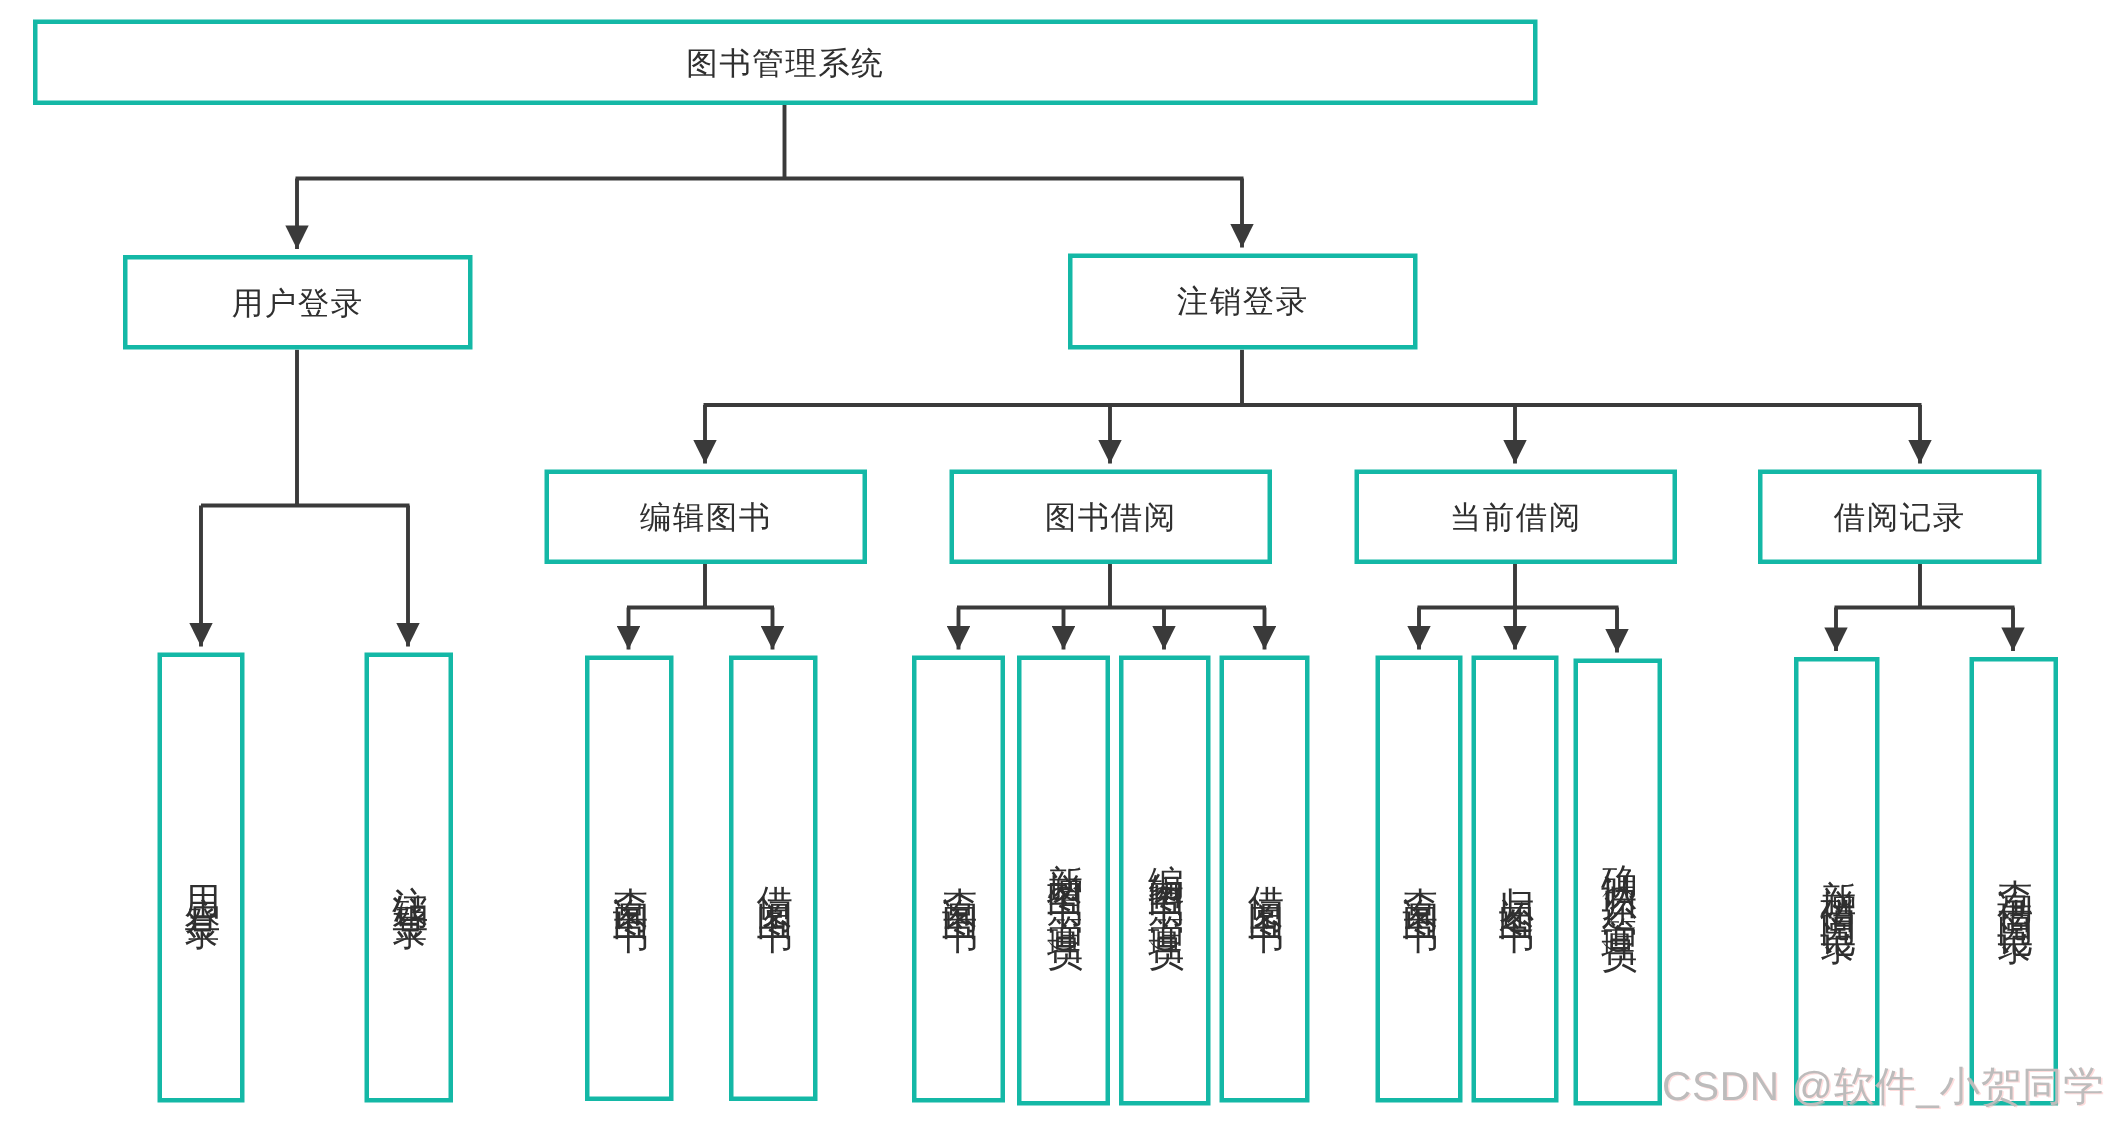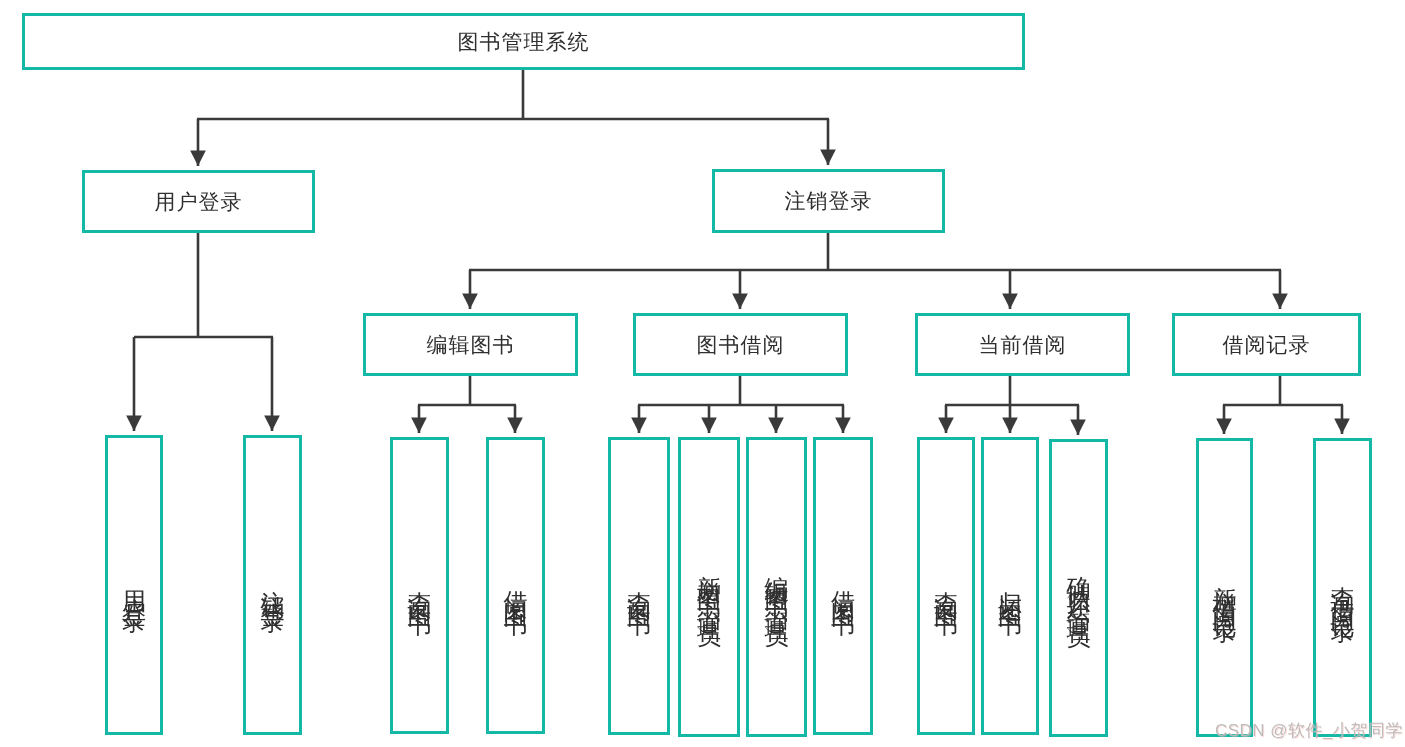--- a/index.html
+++ b/index.html
@@ -16,21 +16,21 @@
     color:#2f2f2f;box-sizing:border-box;
   }
   .hnode{font-size:21px;letter-spacing:1px;white-space:nowrap;}
   .vnode .vtext{
     writing-mode:vertical-rl;text-orientation:mixed;
     font-size:24px;letter-spacing:7px;line-height:1;
     color:#2f2f2f;
   }
   .watermark{
     position:absolute;right:2px;bottom:5px;
-    font-size:17px;color:#bdbcbc;letter-spacing:0.5px;white-space:nowrap;
+    font-size:27px;color:#bdbcbc;letter-spacing:0.5px;white-space:nowrap;
     text-shadow:1px 1px 0 rgba(255,180,180,0.45);
   }
 </style>
 </head>
 <body>
 
 <div id="canvas">
 
   <svg class="connectors" width="1405" height="747" viewBox="0 0 1405 747">
     <defs>
@@ -80,21 +80,21 @@
   <div class="node hnode" style="left:712px;top:169px;width:233px;height:64px;">
     <span>注销登录</span>
   </div>
 
   <div class="node hnode" style="left:363px;top:313px;width:215px;height:63px;">
     <span>编辑图书</span>
   </div>
   <div class="node hnode" style="left:633px;top:313px;width:215px;height:63px;">
     <span>图书借阅</span>
   </div>
-  <div class="node hnode" style="left:903px;top:313px;width:215px;height:63px;margin-left:12px;">
+  <div class="node hnode" style="left:903px;top:313px;width:215px;height:63px;">
     <span>当前借阅</span>
   </div>
   <div class="node hnode" style="left:1172px;top:313px;width:189px;height:63px;">
     <span>借阅记录</span>
   </div>
 
   <div class="node vnode" style="left:105px;top:435px;width:58px;height:300px;">
     <span class="vtext">用户登录</span>
   </div>
   <div class="node vnode" style="left:243px;top:435px;width:59px;height:300px;">

